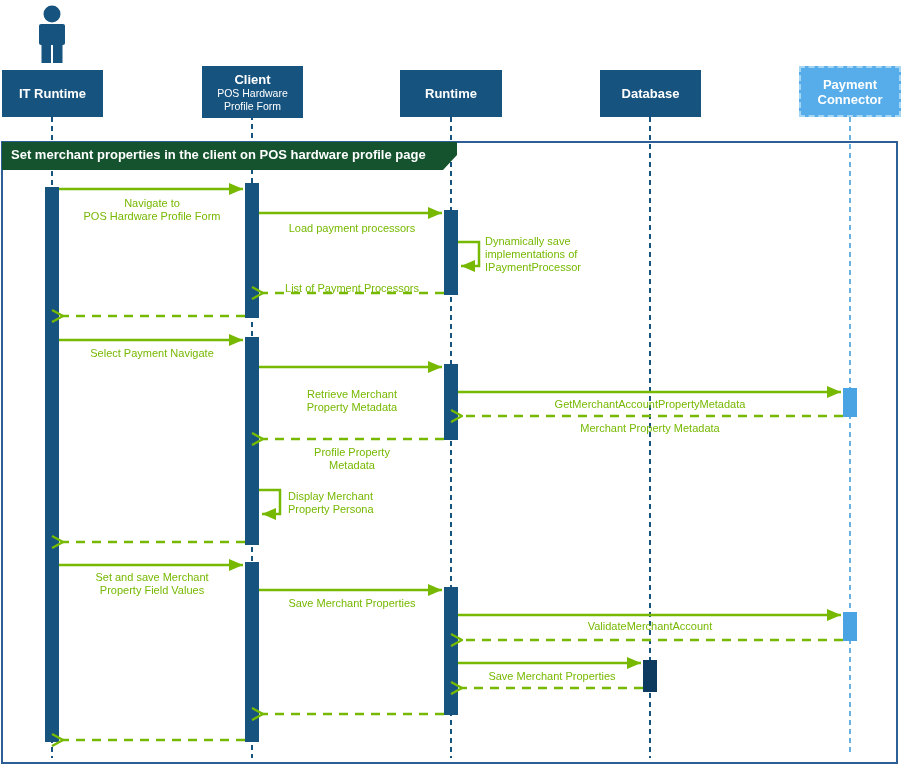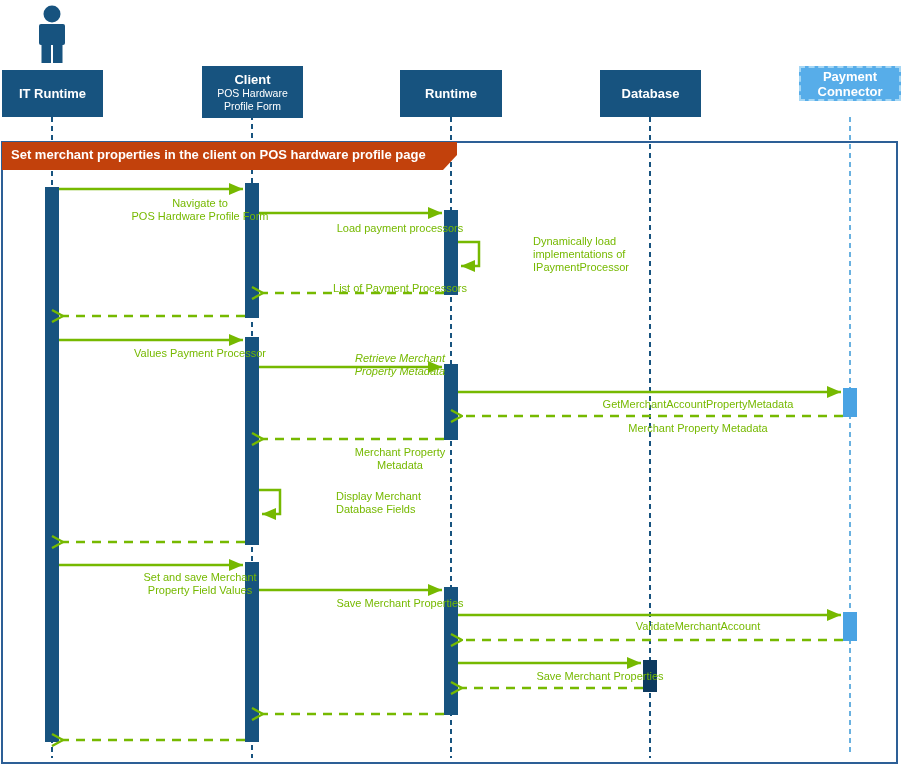--- a/index.html
+++ b/index.html
@@ -14,27 +14,27 @@
     text-align:center;z-index:5;
   }
   .hdr .t{font-size:13px;font-weight:bold;line-height:15px;}
   .hdr .s{font-size:10.5px;font-weight:normal;line-height:13px;width:88px;}
   .hdr.external{background:#57ade9;border:2px dashed #a5d7f5;box-sizing:border-box;}
   #frame{
     position:absolute;left:1px;top:141px;width:897px;height:623px;
     border:2px solid #2d5f96;box-sizing:border-box;z-index:1;background:transparent;
   }
   #banner{
-    position:absolute;left:2px;top:142px;width:455px;height:28px;background:#c2410c;z-index:4;
+    position:absolute;left:2px;top:142px;width:455px;height:28px;background:#14532d;z-index:4;
     clip-path:polygon(0 0,455px 0,455px 13px,441px 28px,0 28px);
     color:#fff;font-size:13px;font-weight:bold;line-height:26px;padding-left:9px;box-sizing:border-box;
   }
   .msg-label{
     position:absolute;color:#76b900;font-size:11px;line-height:13px;
-    white-space:pre-line;text-align:center;transform:translateX(-50%);z-index:6;margin-left:48px;
+    white-space:pre-line;text-align:center;transform:translateX(-50%);z-index:6;
   }
   .msg-label.self{transform:none;text-align:left;}
   #arrow-layer{z-index:3;pointer-events:none;}
   #line-layer{z-index:0;}
   #bars-layer{z-index:2;}
 </style>
 </head>
 <body>
 
 <div id="stage">
@@ -63,21 +63,21 @@
   <div class="hdr" style="left:202px;top:66px;width:101px;height:52px;">
     <div class="t">Client</div>
     <div class="s">POS Hardware Profile Form</div>
   </div>
   <div class="hdr" style="left:400px;top:70px;width:102px;height:47px;">
     <div class="t">Runtime</div>
   </div>
   <div class="hdr" style="left:600px;top:70px;width:101px;height:47px;">
     <div class="t">Database</div>
   </div>
-  <div class="hdr external" style="left:799px;top:66px;width:102px;height:35px;">
+  <div class="hdr external" style="left:799px;top:66px;width:102px;height:51px;">
     <div class="t" style="width:80px;">Payment Connector</div>
   </div>
 
   <svg id="bars-layer" width="902" height="768" viewBox="0 0 902 768">
     <rect x="45" y="187" width="14" height="555" fill="#17537f"></rect>
     <rect x="245" y="183" width="14" height="135" fill="#17537f"></rect>
     <rect x="245" y="337" width="14" height="208" fill="#17537f"></rect>
     <rect x="245" y="562" width="14" height="180" fill="#17537f"></rect>
     <rect x="444" y="210" width="14" height="85" fill="#17537f"></rect>
     <rect x="444" y="364" width="14" height="76" fill="#17537f"></rect>
@@ -116,32 +116,32 @@
       <line x1="458" y1="663" x2="641" y2="663" marker-end="url(#solidArr)"></line>
       <line x1="643" y1="688" x2="461" y2="688" stroke-dasharray="9 7" marker-end="url(#openArr)"></line>
       <line x1="444" y1="714" x2="262" y2="714" stroke-dasharray="9 7" marker-end="url(#openArr)"></line>
       <line x1="245" y1="740" x2="62" y2="740" stroke-dasharray="9 7" marker-end="url(#openArr)"></line>
     </g>
   </svg>
 
   <div class="msg-label" style="left:152px;top:197px;">Navigate to
 POS Hardware Profile Form</div>
   <div class="msg-label" style="left:352px;top:222px;">Load payment processors</div>
-  <div class="msg-label self" style="left:485px;top:235px;">Dynamically load
+  <div class="msg-label self" style="left:485px;top:235px;">Dynamically save
 implementations of
 IPaymentProcessor</div>
   <div class="msg-label" style="left:352px;top:282px;">List of Payment Processors</div>
-  <div class="msg-label" style="left:152px;top:347px;">Values Payment Processor</div>
-  <div class="msg-label" style="left:352px;top:352px;font-style:italic;">Retrieve Merchant
+  <div class="msg-label" style="left:152px;top:347px;">Select Payment Navigate</div>
+  <div class="msg-label" style="left:352px;top:388px;">Retrieve Merchant
 Property Metadata</div>
   <div class="msg-label" style="left:650px;top:398px;">GetMerchantAccountPropertyMetadata</div>
   <div class="msg-label" style="left:650px;top:422px;">Merchant Property Metadata</div>
-  <div class="msg-label" style="left:352px;top:446px;">Merchant Property
+  <div class="msg-label" style="left:352px;top:446px;">Profile Property
 Metadata</div>
   <div class="msg-label self" style="left:288px;top:490px;">Display Merchant
-Database Fields</div>
+Property Persona</div>
   <div class="msg-label" style="left:152px;top:571px;">Set and save Merchant
 Property Field Values</div>
   <div class="msg-label" style="left:352px;top:597px;">Save Merchant Properties</div>
   <div class="msg-label" style="left:650px;top:620px;text-align:center;">ValidateMerchantAccount</div>
   <div class="msg-label" style="left:552px;top:670px;">Save Merchant Properties</div>
 
 </div>
 
 </body></html>

